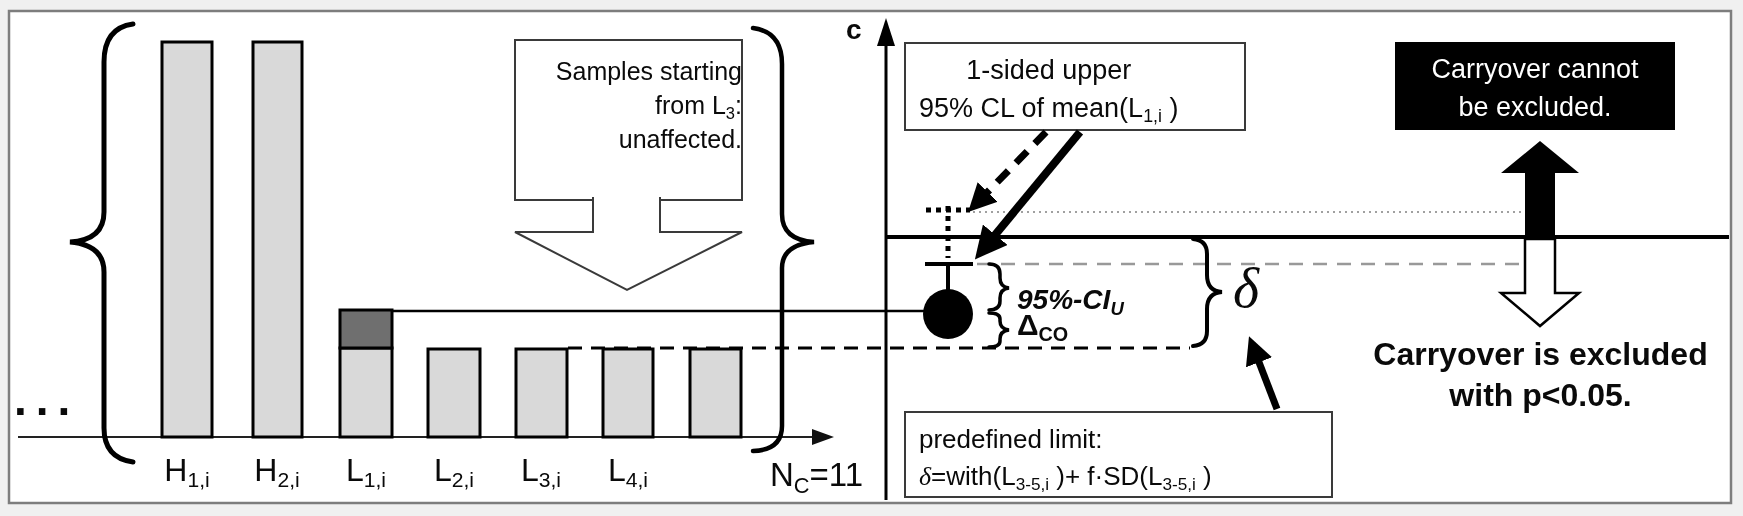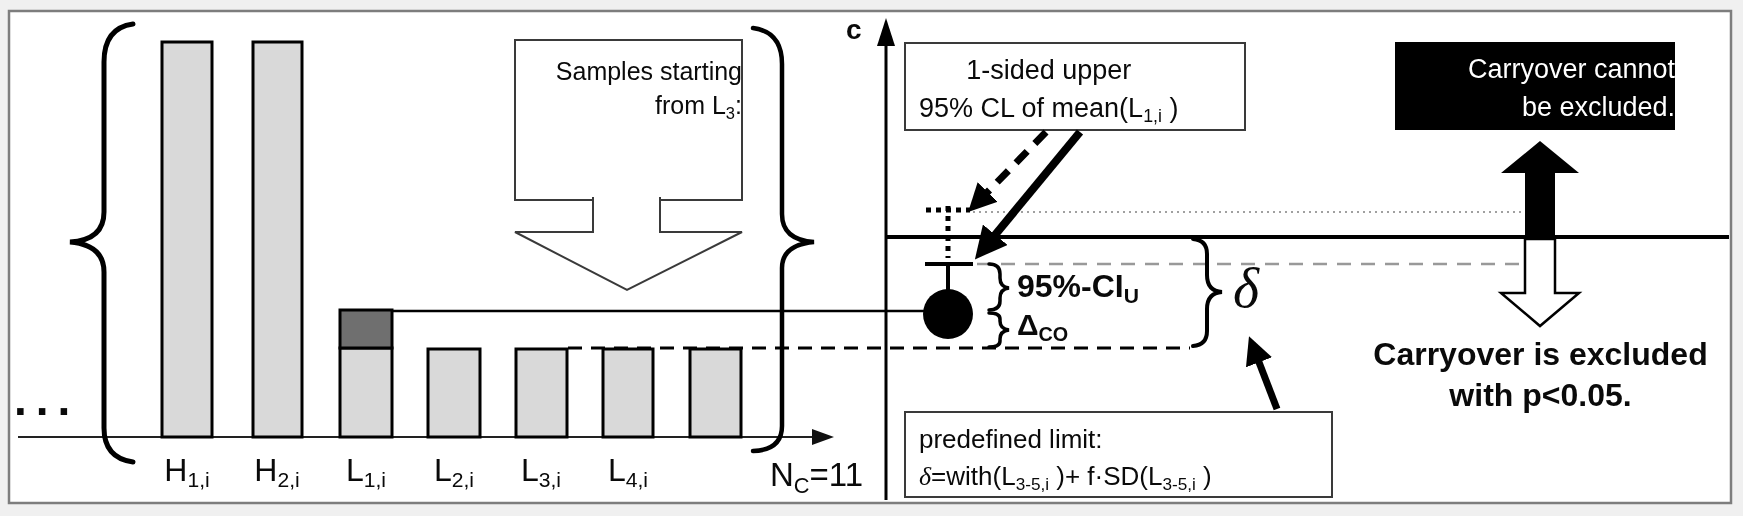--- a/index.html
+++ b/index.html
@@ -13,26 +13,26 @@
   .lbl { position:absolute; white-space:nowrap; color:#0a0a0a; }
   .lbl sub { font-size:0.66em; vertical-align:-0.30em; line-height:0; }
   .ellipsis   { left:14px;  top:372px; font-size:46px; font-weight:bold; letter-spacing:9px; }
   .bar-lbl    { width:100px; text-align:center; top:452px; font-size:32px; }
   .bl-h1 { left:137px; } .bl-h2 { left:227px; } .bl-l1 { left:316px; }
   .bl-l2 { left:404px; } .bl-l3 { left:491px; } .bl-l4 { left:578px; } .bl-l5 { left:665px; }
   .n-lbl      { left:770px; top:456px; font-size:33px; }
   .c-lbl      { left:846px; top:14px;  font-size:28px; font-weight:bold; }
   .samples-txt{ left:516px; top:54px;  width:226px; text-align:right; font-size:25px; line-height:34px; }
   .cl-txt     { left:919px; top:51px;  font-size:27px; line-height:38px;text-align:center; }
-  .ci-lbl     { left:1017px; top:268px; font-size:32px; font-weight:bold; }
+  .ci-lbl     { left:1017px; top:284px; font-size:28px; font-weight:bold;font-style:italic; }
   .dco-lbl    { left:1017px; top:308px; font-size:30px; font-weight:bold; }
   .delta-sym  { left:1233px; top:256px; font-size:56px; font-family:"Liberation Serif", serif; font-style:italic; }
   .limit-txt  { left:919px; top:421px; font-size:26px; line-height:37px; }
   .greek      { font-family:"Liberation Serif", serif; font-style:italic; }
-  .cannot-txt { left:1395px; top:50px; width:280px; text-align:right; color:#ffffff; font-size:27px; line-height:38px; }
+  .cannot-txt { left:1395px; top:50px; width:280px; text-align:center; color:#ffffff; font-size:27px; line-height:38px; }
   .excl-txt   { left:1368px; top:334px; width:345px; text-align:center; font-size:32px; font-weight:bold; line-height:41px; }
 </style>
 </head>
 <body>
 
 <div class="canvas">
 
   <svg class="layer" width="1743" height="516" viewBox="0 0 1743 516">
     <defs>
       <marker id="ah" viewBox="0 0 10 10" refX="7" refY="5" markerWidth="4" markerHeight="4" orient="auto">
@@ -105,20 +105,21 @@
   <div class="lbl bar-lbl bl-l3"><span>L</span><sub>3,i</sub></div>
   <div class="lbl bar-lbl bl-l4"><span>L</span><sub>4,i</sub></div>
 
   <div class="lbl n-lbl"><span>N</span><sub>C</sub><span>=11</span></div>
 
   <div class="lbl c-lbl">c</div>
 
   <div class="lbl samples-txt">
     <div>Samples starting</div>
     <div><span>from L</span><sub>3</sub><span>:</span></div>
+    <div>unaffected.</div>
   </div>
 
   <div class="lbl cl-txt">
     <div>1-sided upper</div>
     <div><span>95% CL of mean(L</span><sub>1,i</sub><span> )</span></div>
   </div>
 
   <div class="lbl ci-lbl"><span>95%-CI</span><sub>U</sub></div>
 
   <div class="lbl dco-lbl"><span>Δ</span><sub>CO</sub></div>

